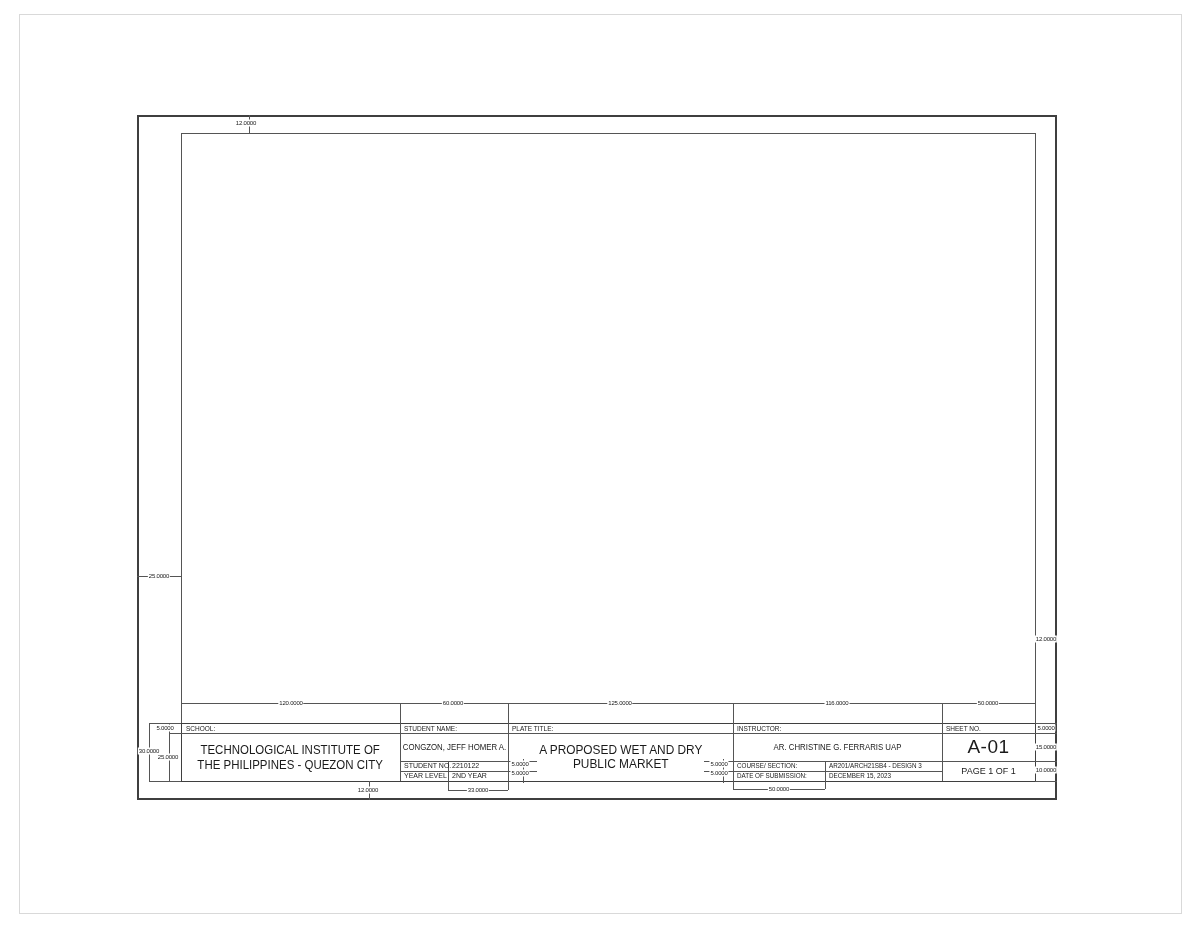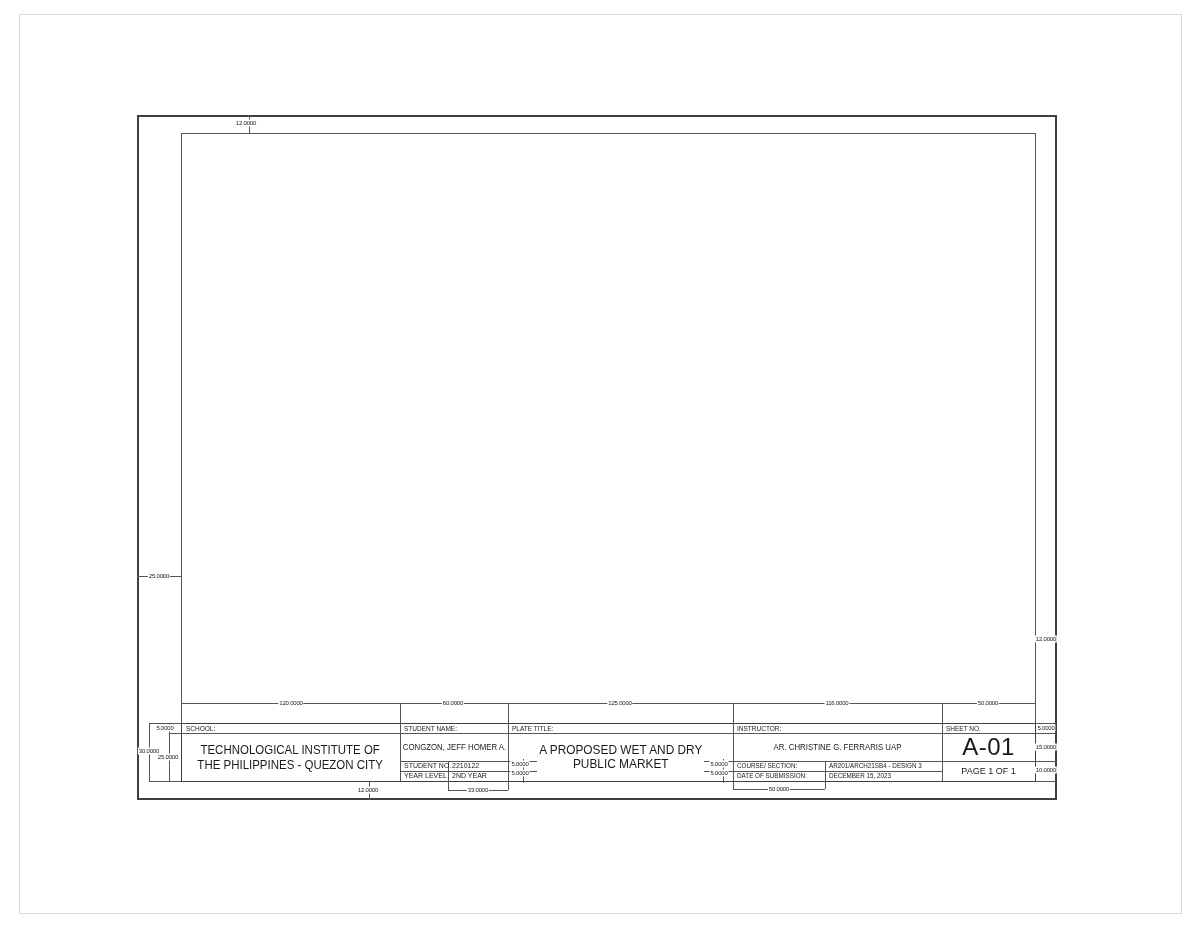--- a/index.html
+++ b/index.html
@@ -21,21 +21,21 @@
     background:#fff;padding:0 1px;white-space:nowrap;
     transform:translate(-50%,-50%);letter-spacing:-0.2px;
   }
   .tb-hdr{position:absolute;font-size:6.5px;line-height:9px;white-space:nowrap;}
   .tb-sm{position:absolute;font-size:7px;line-height:10px;white-space:nowrap;}
   .tb-sm.tiny{font-size:6.3px;}
   .cell{position:absolute;display:flex;align-items:center;justify-content:center;text-align:center;}
   .school-name{font-size:13.5px;line-height:15px;white-space:nowrap;transform:scaleX(0.85);}
   .plate-title{font-size:13.5px;line-height:14px;white-space:nowrap;transform:scaleX(0.88);}
   .person-name{font-size:9px;white-space:nowrap;transform:scaleX(0.87);}
-  .sheet-number{font-size:24px;letter-spacing:0.5px;white-space:nowrap;}
+  .sheet-number{font-size:19px;letter-spacing:0.5px;white-space:nowrap;}
   .page-of{font-size:9px;white-space:nowrap;}
   .paper-edge{position:absolute;left:19px;top:14px;width:1161px;height:898px;border:1px solid var(--paper-edge);}
   .outer-border{position:absolute;left:137px;top:115px;width:920px;height:685px;border:2px solid var(--border);box-sizing:border-box;}
   .inner-border{position:absolute;left:181px;top:133px;width:855px;height:571px;border:1px solid var(--line);box-sizing:border-box;}
   .titleblock{position:absolute;left:181px;top:723px;width:855px;height:59px;border:1px solid var(--border);box-sizing:border-box;background:#fff;}
 </style>
 </head>
 <body>
 
 <div class="paper-edge"></div>

